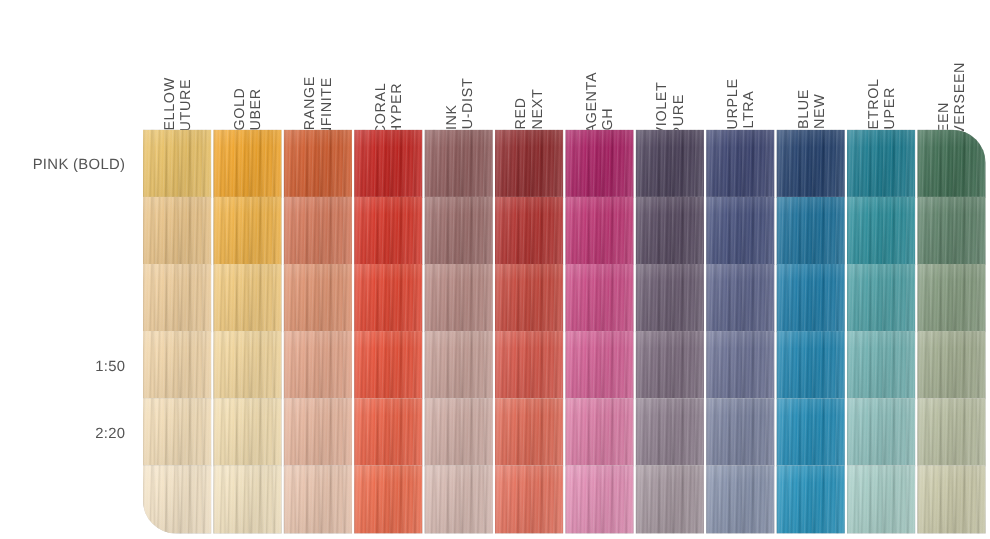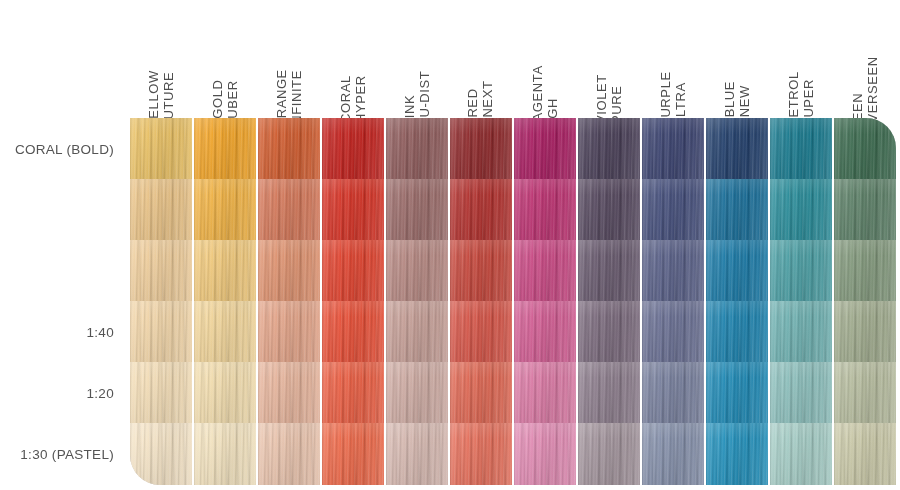--- a/index.html
+++ b/index.html
@@ -207,24 +207,23 @@
       </div>
       <div class="col-header" style="left: 704px;">
         <div class="col-header-inner">
           <span class="col-header-line">NEVERSEEN</span>
           <span class="col-header-line">GREEN</span>
         </div>
       </div>
     </div>
 
   <div id="row-labels">
-      <div class="row-label" style="top: 0px;">CORAL (BOLD)</div>
-      <div class="row-label" style="top: 183px;">1:40</div>
-      <div class="row-label" style="top: 244px;">1:20</div>
-      <div class="row-label" style="top: 305px;">1:30 (PASTEL)</div>
+      <div class="row-label" style="top: 0px;">PINK (BOLD)</div>
+      <div class="row-label" style="top: 183px;">1:50</div>
+      <div class="row-label" style="top: 244px;">2:20</div>
     </div>
 
   <div id="swatch-grid">
       <div class="swatch" title="FUTURE YELLOW — PURE (BOLD)" style="left: 0px; top: 0px;">
         <div class="swatch-base" style="background: rgb(232, 192, 101);"></div>
         <div class="swatch-strands"></div>
         <div class="swatch-sheen"></div>
       </div>
       <div class="swatch" title="UBER GOLD — PURE (BOLD)" style="left: 64px; top: 0px;">
         <div class="swatch-base" style="background: rgb(240, 164, 42);"></div>

